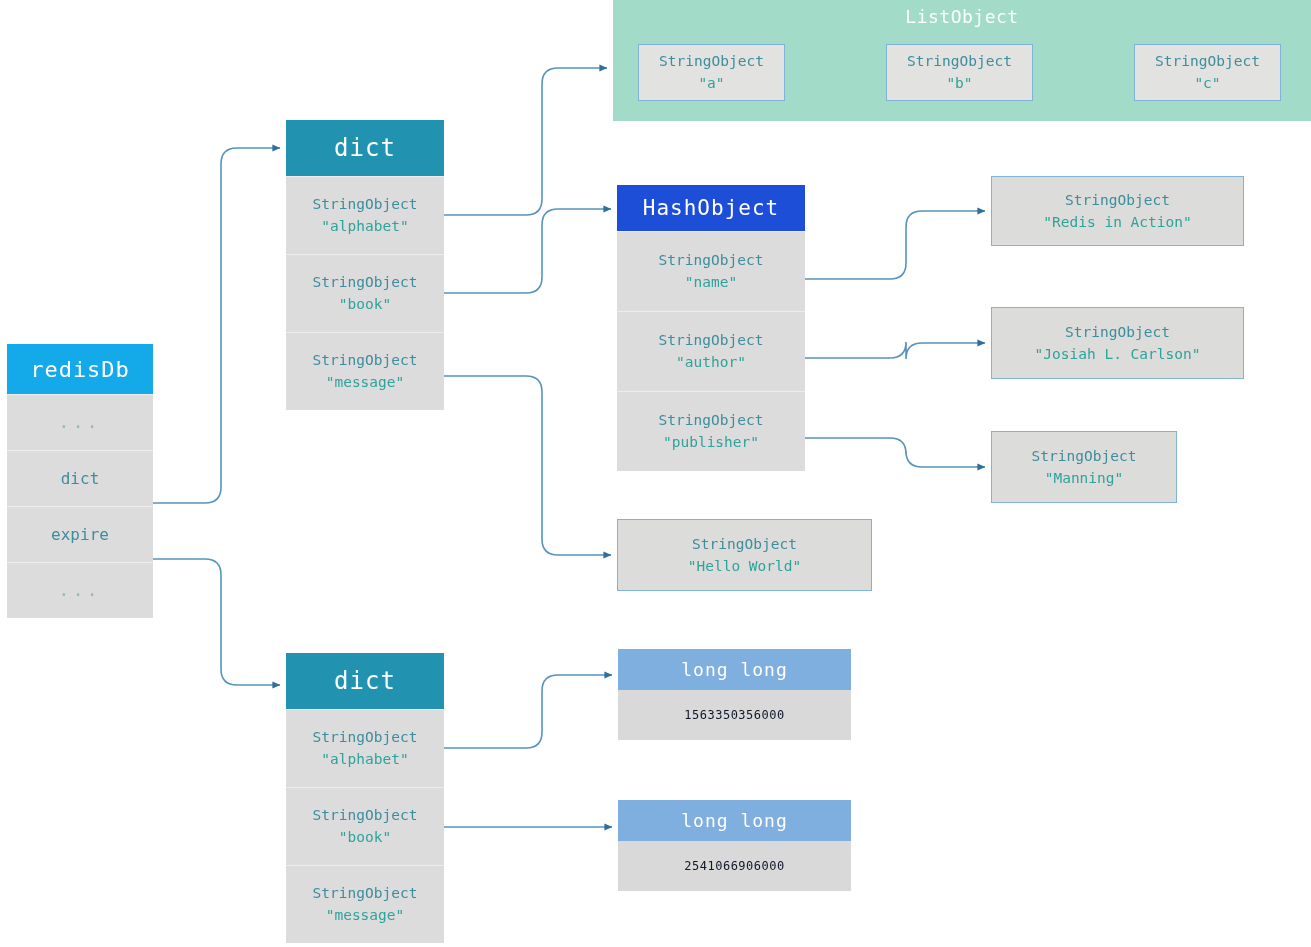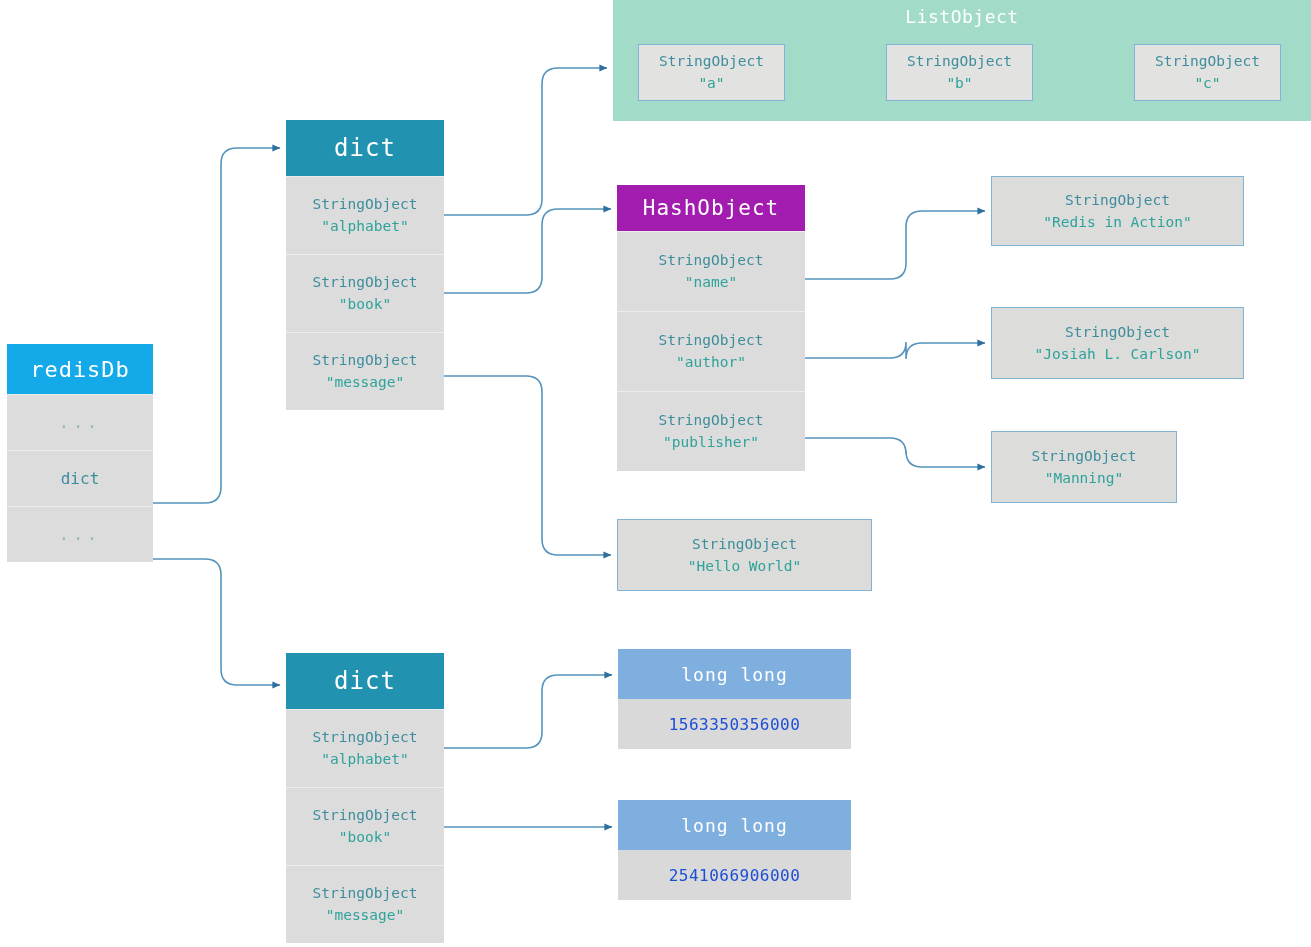--- a/index.html
+++ b/index.html
@@ -71,48 +71,48 @@
     background: #e2e2e0; border: 1.5px solid #7fb4d6;
     display: flex; flex-direction: column;
     align-items: center; justify-content: center;
     color: #3d8d9c; font-size: 14.5px; line-height: 1.5;
   }
   .li-box .v { color: #2fa39b; }
   .li-gap { width: 101px; height: 57px; }
 
   
   #hashobject { left: 617px; top: 185px; width: 188px; }
-  #hashobject .hdr { background: #a21caf; height: 46px; font-size: 21px; }
+  #hashobject .hdr { background: #1d4ed8; height: 46px; font-size: 21px; }
   #hashobject .row { height: 80px; }
 
   
   .valbox {
     background: #dcdcda; border: 1.5px solid #7fb4d6;
     display: flex; flex-direction: column;
     align-items: center; justify-content: center;
     color: #3d8d9c; font-size: 14.5px; line-height: 1.55;
   }
   .valbox .v { color: #2fa39b; }
 
   #val-name      { left: 991px; top: 176px; width: 253px; height: 70px; }
   #val-author    { left: 991px; top: 307px; width: 253px; height: 72px; }
   #val-publisher { left: 991px; top: 431px; width: 186px; height: 72px; }
   #val-message   { left: 617px; top: 519px; width: 255px; height: 72px; }
 
   
   .llbox { width: 233px; }
   .llbox .hdr {
-    background: #7fafde; height: 50px;
+    background: #7fafde; height: 41px;
     color: #ffffff; font-size: 18px; letter-spacing: 1px;
     display: flex; align-items: center; justify-content: center;
   }
   .llbox .body {
     background: #d9d9d9; height: 50px;
     display: flex; align-items: center; justify-content: center;
-    color: #1d4ed8; font-size: 16px; letter-spacing: 0.5px;
+    color: #0f172a; font-size: 12px; letter-spacing: 0.5px;
   }
   #ll-1 { left: 618px; top: 649px; }
   #ll-2 { left: 618px; top: 800px; }
 </style>
 </head>
 <body>
 
 <div id="canvas">
 
   <svg class="wires" viewBox="0 0 1311 947">
@@ -147,20 +147,21 @@
     <g fill="none" stroke="#3f7f87" stroke-width="1.6" marker-end="url(#arw)">
       <path d="M786,78 H878"></path>
       <path d="M1034,78 H1126"></path>
     </g>
   </svg>
 
   <div id="redisdb" class="node struct">
     <div class="hdr">redisDb</div>
     <div class="row dots">...</div>
     <div class="row">dict</div>
+    <div class="row">expire</div>
     <div class="row dots">...</div>
   </div>
 
   <div id="dict-main" class="node struct dictbox">
     <div class="hdr">dict</div>
     <div class="row">
       <span>StringObject</span>
       <span class="v">"alphabet"</span>
     </div>
     <div class="row">

